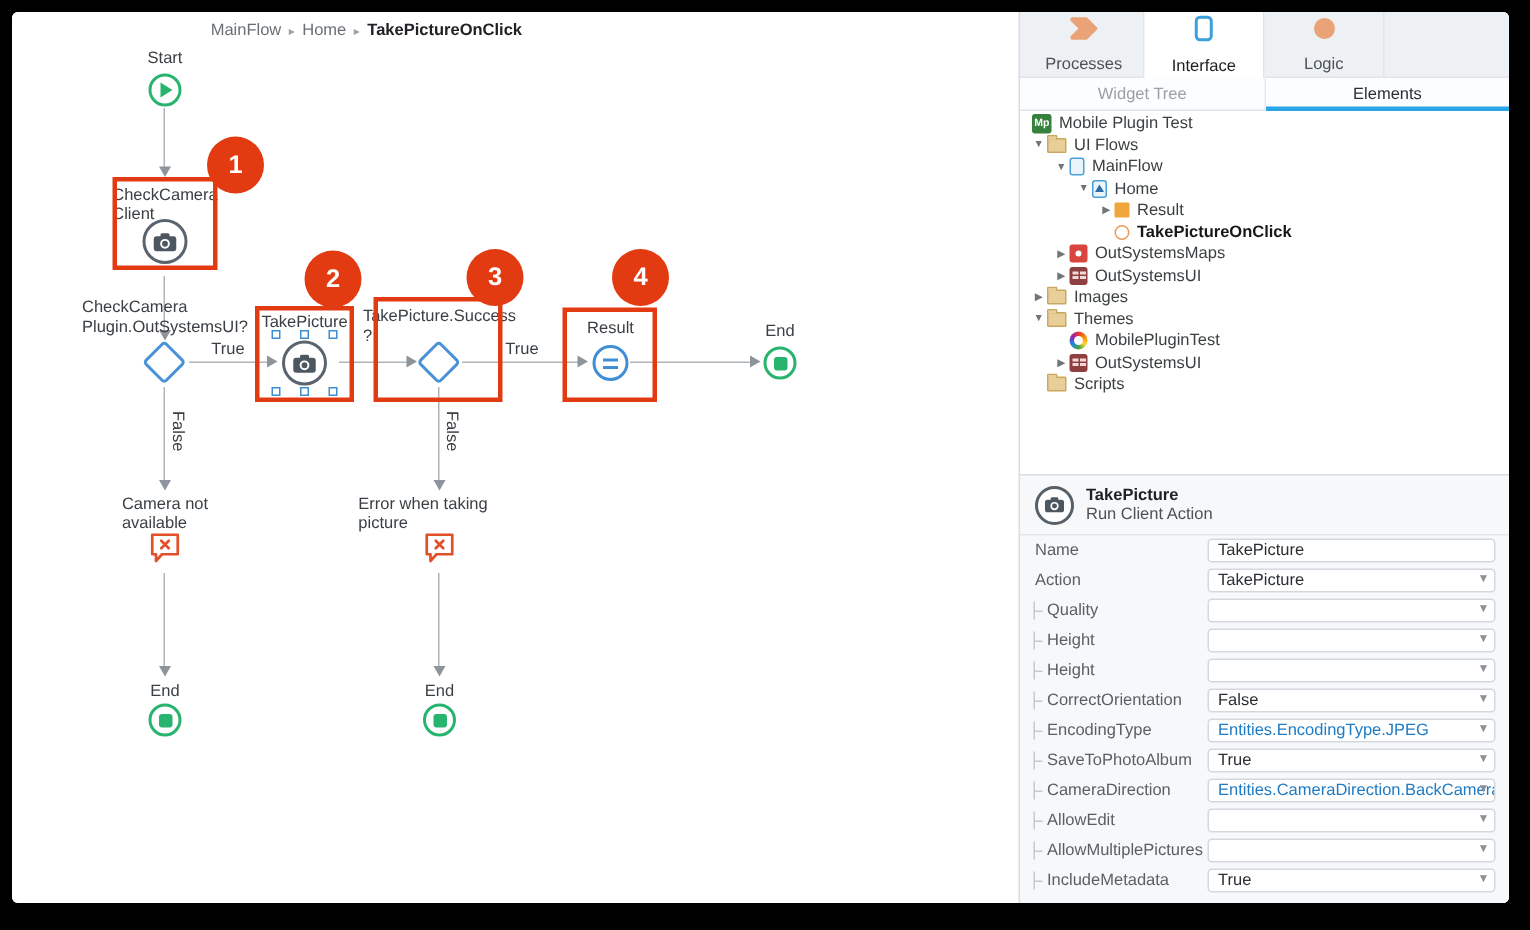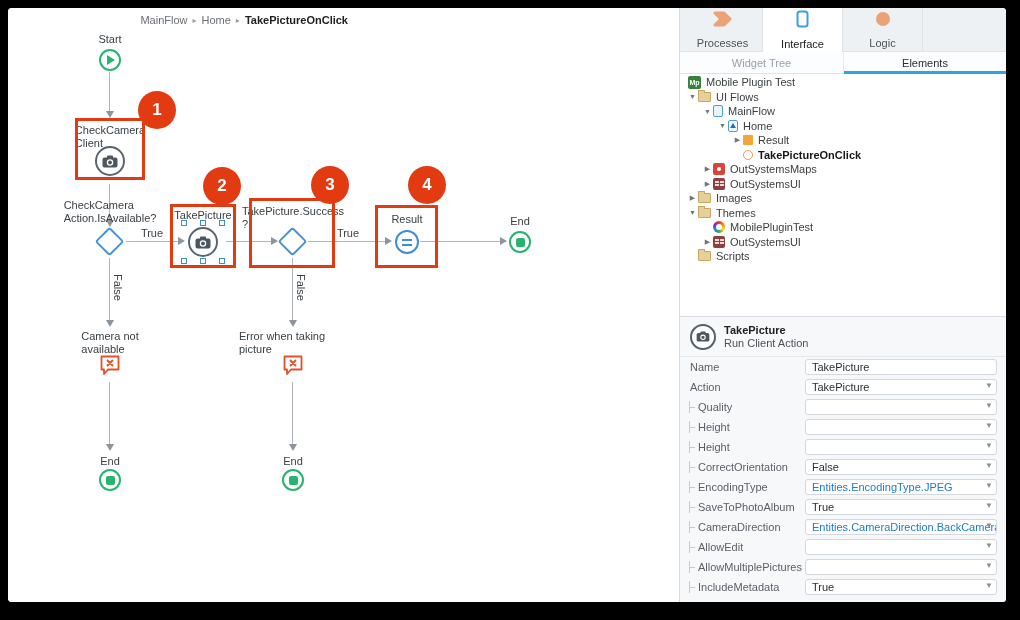--- a/index.html
+++ b/index.html
@@ -139,21 +139,21 @@
     <div class="cam-node" style="left:87px;top:138px;">
       <svg width="16" height="13" viewBox="0 0 16 13">
         <rect x="5" y="0.5" width="6" height="4" rx="1" fill="#4d5760"></rect>
         <rect x="0.5" y="2.5" width="15" height="10" rx="2" fill="#4d5760"></rect>
         <circle cx="8" cy="7.5" r="2.6" fill="none" stroke="#fff" stroke-width="1.3"></circle>
       </svg>
     </div>
 
     <div class="lbl" style="left:102px;top:191px;">
       <div>CheckCamera</div>
-        <div>Action.IsAvailable?</div>
+        <div>Plugin.OutSystemsUI?</div>
     </div>
     <div class="diamond" style="left:91px;top:223px;"></div>
 
     <div class="lbl" style="left:195px;top:201px;">TakePicture</div>
     <div class="cam-node" style="left:180px;top:219px;">
       <svg width="16" height="13" viewBox="0 0 16 13">
         <rect x="5" y="0.5" width="6" height="4" rx="1" fill="#4d5760"></rect>
         <rect x="0.5" y="2.5" width="15" height="10" rx="2" fill="#4d5760"></rect>
         <circle cx="8" cy="7.5" r="2.6" fill="none" stroke="#fff" stroke-width="1.3"></circle>
       </svg>

